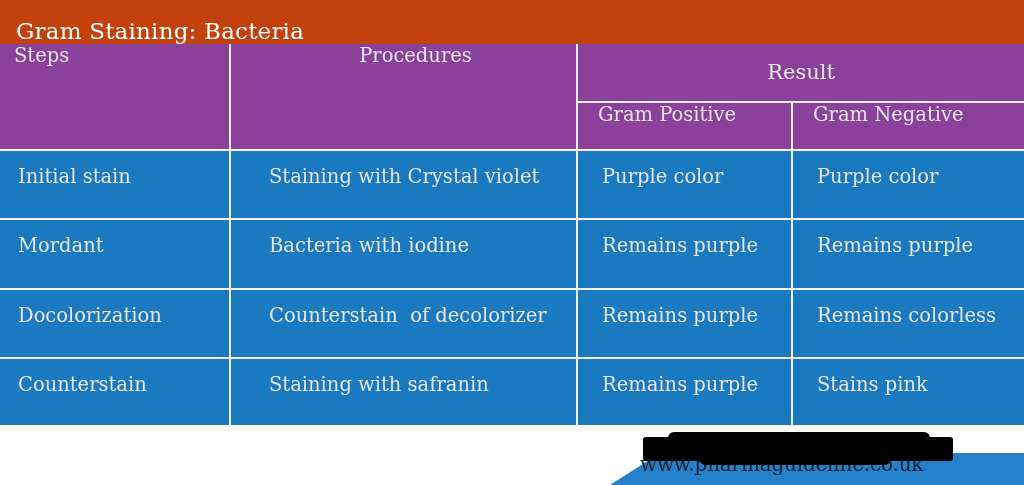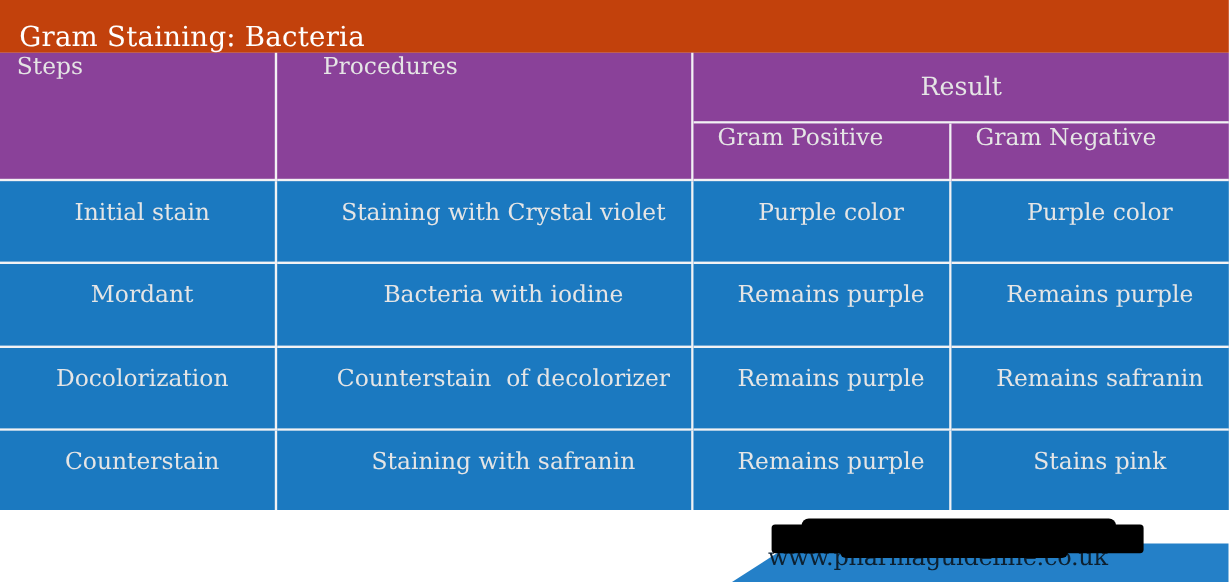--- a/index.html
+++ b/index.html
@@ -56,38 +56,38 @@
     padding: 0;
     border-right: 2px solid #f2f2f4;
     border-bottom: 2px solid #f2f2f4;
     box-sizing: border-box;
     overflow: hidden;
   }
   table.grid td.lastcol { border-right: none; }
   table.grid tr.lastrow td { border-bottom: none; margin-top: 24px; }
 
   .hdr { background: #8a4199; }
-  .cell { background: #1b79c0; text-align: center; }
+  .cell { background: #1b79c0; }
 
   .cell-inner {
     padding: 12px 14px 8px 14px;
     font-size: 19.5px;
     line-height: 1.2;
     white-space: pre-wrap;
   }
   .hdr .cell-inner {
     font-size: 19.5px;
   }
 
   
   td.steps-head { vertical-align: bottom; }
   td.steps-head .cell-inner { padding: 0 14px 16px 14px; }
 
   
-  td.proc-head { vertical-align: middle; }
+  td.proc-head { vertical-align: middle; text-align: center; }
   td.proc-head .cell-inner { padding: 0 14px 8px 38px; }
 
   
   td.result-head { vertical-align: middle; text-align: center; height: 46px; }
   td.result-head .cell-inner { padding: 16px; font-size: 21px; }
 
   
   td.sub-head { vertical-align: middle; }
   td.sub-head .cell-inner { padding: 0 30px 2px 20px; }
 
@@ -234,21 +234,21 @@
         <td class="cell c-steps">
           <div class="cell-inner">Docolorization</div>
         </td>
         <td class="cell c-proc">
           <div class="cell-inner">Counterstain  of decolorizer</div>
         </td>
         <td class="cell c-res">
           <div class="cell-inner">Remains purple</div>
         </td>
         <td class="cell c-res lastcol">
-          <div class="cell-inner">Remains safranin</div>
+          <div class="cell-inner">Remains colorless</div>
         </td>
       </tr>
 
       <tr class="lastrow">
         <td class="cell c-steps">
           <div class="cell-inner">Counterstain</div>
         </td>
         <td class="cell c-proc">
           <div class="cell-inner">Staining with safranin</div>
         </td>

